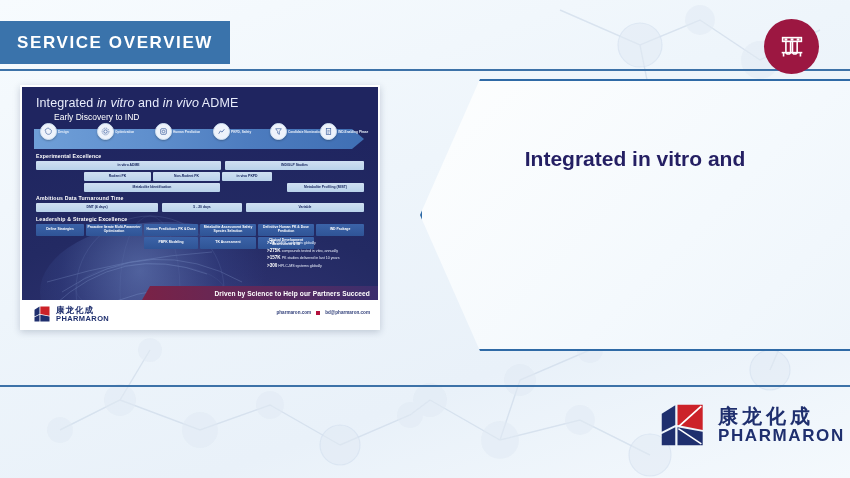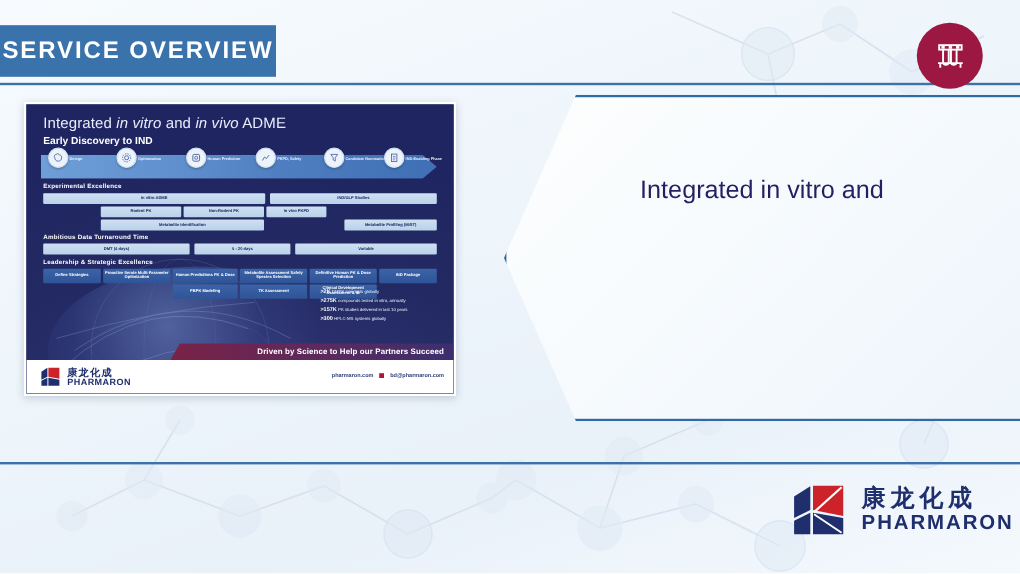--- a/index.html
+++ b/index.html
@@ -22,21 +22,21 @@
   .rule-top{top:69px;}
   .rule-bottom{top:385px;}
 
   
   .banner{
     position:absolute;left:0;top:21px;width:230px;height:43px;
     background:#3a73ab;
     display:flex;align-items:center;justify-content:center;
   }
   .banner span{
-    color:#ffffff;font-size:20px;font-weight:bold;letter-spacing:1.6px;
+    color:#ffffff;font-size:17px;font-weight:bold;letter-spacing:1.6px;
   }
 
   
   .badge{
     position:absolute;left:764px;top:19px;width:55px;height:55px;
     border-radius:50%;background:#9c1741;
     display:flex;align-items:center;justify-content:center;
   }
 
   
@@ -60,21 +60,21 @@
     background:radial-gradient(circle at 40% 35%, rgba(120,150,210,.55) 0%, rgba(60,80,150,.30) 45%, rgba(25,30,70,0) 72%);
     opacity:.9;
   }
   .globe-arcs{position:absolute;left:10px;top:125px;width:290px;height:150px;opacity:.55;}
   .thumb-title{
     position:absolute;left:14px;top:9px;font-size:12.5px;font-weight:300;
     color:#e8ecfb;letter-spacing:.1px;white-space:nowrap;
   }
   .thumb-title i{font-style:italic;}
   .thumb-sub{
-    position:absolute;left:14px;top:25px;font-size:8.5px;font-weight:bold;color:#ffffff;
+    position:absolute;left:32px;top:25px;font-size:8.5px;font-weight:normal;color:#ffffff;
   }
   
   .proc{
     position:absolute;left:12px;top:42px;width:330px;height:20px;
     background:linear-gradient(90deg,#6f9fd8 0%,#5f8fcd 35%,#4d7cbf 65%,#3f6fb4 100%);
     clip-path:polygon(0 0, calc(100% - 12px) 0, 100% 50%, calc(100% - 12px) 100%, 0 100%);
   }
   .proc-item{position:absolute;top:36px;display:flex;align-items:center;gap:1px;}
   .proc-ic{
     width:15px;height:15px;border-radius:50%;
@@ -121,21 +121,21 @@
   
   .hex{
     position:absolute;left:420px;top:79px;width:432px;height:272px;
     background:linear-gradient(135deg,#fdfefe 0%,#f4f9fd 60%,#eef5fb 100%);
     border:2px solid #2f6aa6;
     clip-path:polygon(60px 0, 100% 0, 100% 100%, 60px 100%, 0 50%);
     box-sizing:border-box;
   }
   .hex-title{
     position:absolute;left:470px;top:145px;width:330px;text-align:center;
-    font-size:21px;font-weight:normal;color:#241f63;line-height:1.35;
+    font-size:21px;font-weight:bold;color:#241f63;line-height:1.35;
   }
   .pdf-btn{
     position:absolute;left:495px;top:238px;width:305px;height:40px;
     background:#3a70ae;border-radius:22px;border:none;
     display:flex;align-items:center;justify-content:center;
     cursor:pointer;
     box-shadow:0 1px 3px rgba(30,60,100,.25);
   }
   .pdf-btn span{color:#ffffff;font-size:19px;font-weight:bold;letter-spacing:.4px;}
 

